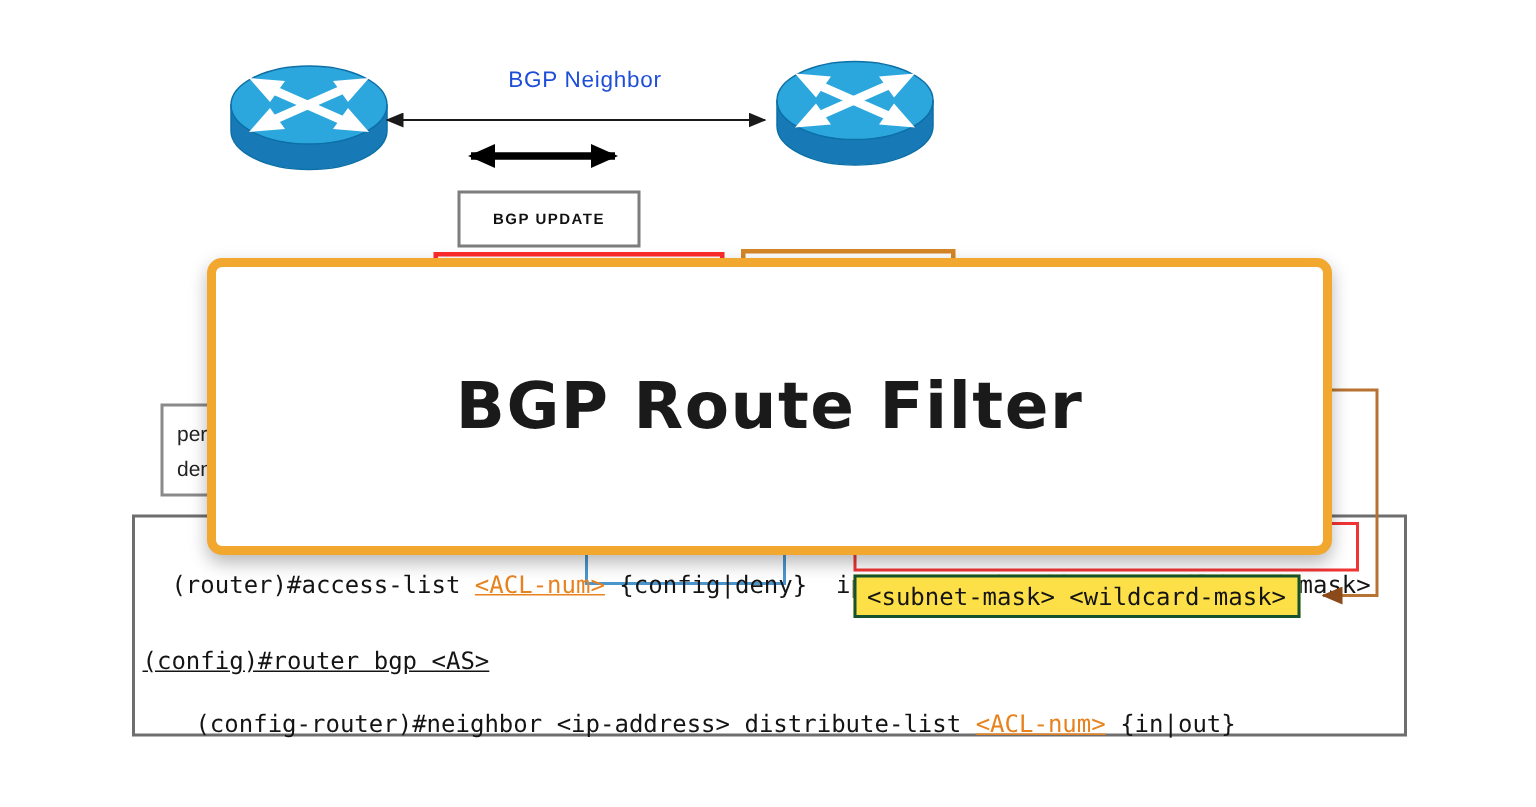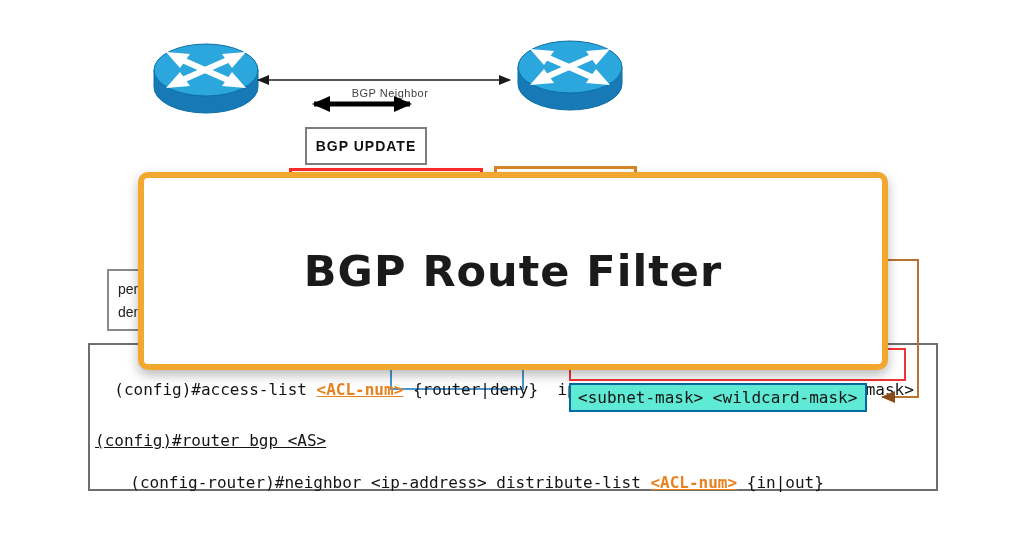--- a/index.html
+++ b/index.html
@@ -6,28 +6,28 @@
   body{
     width:1024px;height:538px;position:relative;background:#ffffff;
     font-family:"Liberation Sans", sans-serif;overflow:hidden;
   }
   .abs{position:absolute;}
 
   
   .router-svg{position:absolute;width:112px;height:74px;z-index:1;}
   .neighbor-label{
     position:absolute;left:300px;top:45px;width:180px;text-align:center;
-    font-size:11px;color:#404040;font-weight:400;letter-spacing:.5px;z-index:1;margin-top:42px;
+    font-size:15px;color:#1d4ed8;font-weight:400;letter-spacing:.5px;z-index:1;
   }
   .thin-arrow{position:absolute;left:248px;top:70px;z-index:1;}
   .thick-arrow{position:absolute;left:296px;top:93px;z-index:1;}
   .update-box{
     position:absolute;left:305px;top:127px;width:118px;height:34px;z-index:1;
     border:2px solid #7d7d7d;background:#fff;display:flex;align-items:center;justify-content:center;
-    font-size:14px;font-weight:bold;color:#111;letter-spacing:1px;
+    font-size:10px;font-weight:bold;color:#111;letter-spacing:1px;
   }
 
   
   .red-top-box{position:absolute;left:289px;top:168px;width:188px;height:70px;
     border:3px solid #ff2b2b;z-index:1;background:#fff;}
   .orange-top-box{position:absolute;left:494px;top:166px;width:137px;height:70px;
     border:3px solid #d58627;z-index:1;background:#fff;}
   .permit-deny-box{
     position:absolute;left:107px;top:269px;width:86px;height:62px;z-index:1;
     border:2px solid #8a8a8a;background:#fff;box-sizing:border-box;
@@ -35,27 +35,27 @@
   }
 
   
   .cmd-panel{position:absolute;left:88px;top:343px;width:850px;height:148px;
     border:2px solid #6e6e6e;background:#fff;box-sizing:border-box;z-index:2;}
   .cmd{font-family:"DejaVu Sans Mono","Liberation Mono",monospace;
     font-size:16px;color:#141414;white-space:pre;z-index:3;}
   .cmd-line1{left:95px;top:361px;}
   .cmd-line2{left:95px;top:431px;text-decoration:underline;}
   .cmd-line3{left:111px;top:454px;}
-  .acl-link{color:#e8821e;text-decoration:underline;font-weight:bold;}
+  .acl-link{color:#e8821e;text-decoration:underline;}
   .hl-blue{position:absolute;left:390px;top:355px;width:134px;height:35px;
     border:2px solid #4a96cc;z-index:3;box-sizing:border-box;}
   .hl-red{position:absolute;left:569px;top:348px;width:337px;height:33px;
     border:2px solid #f03434;z-index:3;box-sizing:border-box;}
   .subnet-box{position:absolute;left:569px;top:383px;width:298px;height:29px;
-    border:2px solid #0369a1;z-index:3;box-sizing:border-box;background:#5eead4;
+    border:2px solid #14532d;z-index:3;box-sizing:border-box;background:#fde047;
     font-family:"DejaVu Sans Mono","Liberation Mono",monospace;font-size:16px;color:#141414;
     display:flex;align-items:center;padding-left:7px;white-space:pre;}
   .connector{position:absolute;left:855px;top:250px;z-index:3;}
 
   
   .overlay-card{
     position:absolute;left:138px;top:172px;width:750px;height:198px;z-index:10;
     box-sizing:border-box;border:6px solid #f2a72e;border-radius:10px;background:#fff;
     box-shadow:0 5px 12px rgba(0,0,0,.28);
     display:flex;flex-direction:row;align-items:center;justify-content:center;
@@ -129,21 +129,21 @@
   <div>permit</div>
   <div>deny</div>
 </div>
 
 <div class="cmd-panel"></div>
 
 <div class="hl-blue"></div>
 <div class="hl-red"></div>
 
 <div class="abs cmd cmd-line1">
-  <span>(config)#access-list </span><span class="acl-link">&lt;ACL-num&gt;</span><span> </span><span>{router|deny}</span><span>  ip  </span><span>&lt;network-address&gt; &lt;wildcard-mask&gt;</span>
+  <span>(router)#access-list </span><span class="acl-link">&lt;ACL-num&gt;</span><span> </span><span>{config|deny}</span><span>  ip  </span><span>&lt;network-address&gt; &lt;wildcard-mask&gt;</span>
 </div>
 
 <div class="subnet-box">
   <span>&lt;subnet-mask&gt; &lt;wildcard-mask&gt;</span>
 </div>
 
 <svg class="connector" width="80" height="160">
   <defs>
     <marker id="ahBrown" markerUnits="userSpaceOnUse" markerWidth="14" markerHeight="12" refX="13" refY="6" orient="auto">
       <path d="M0,0 L14,6 L0,12 z" fill="#8b4a19"></path>

